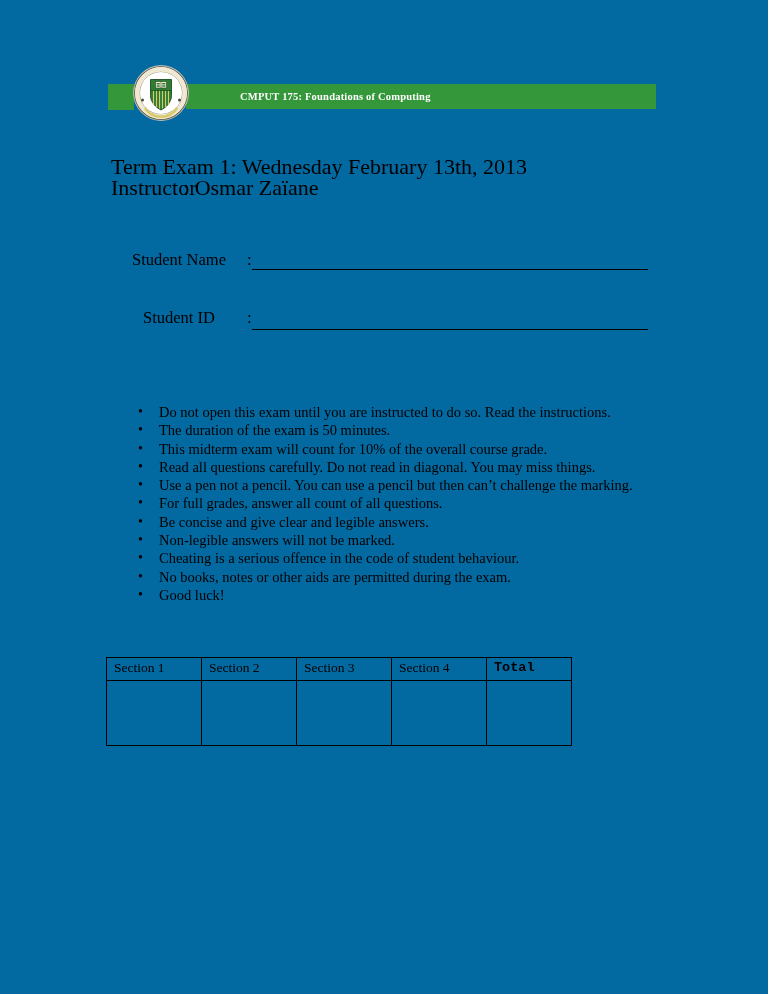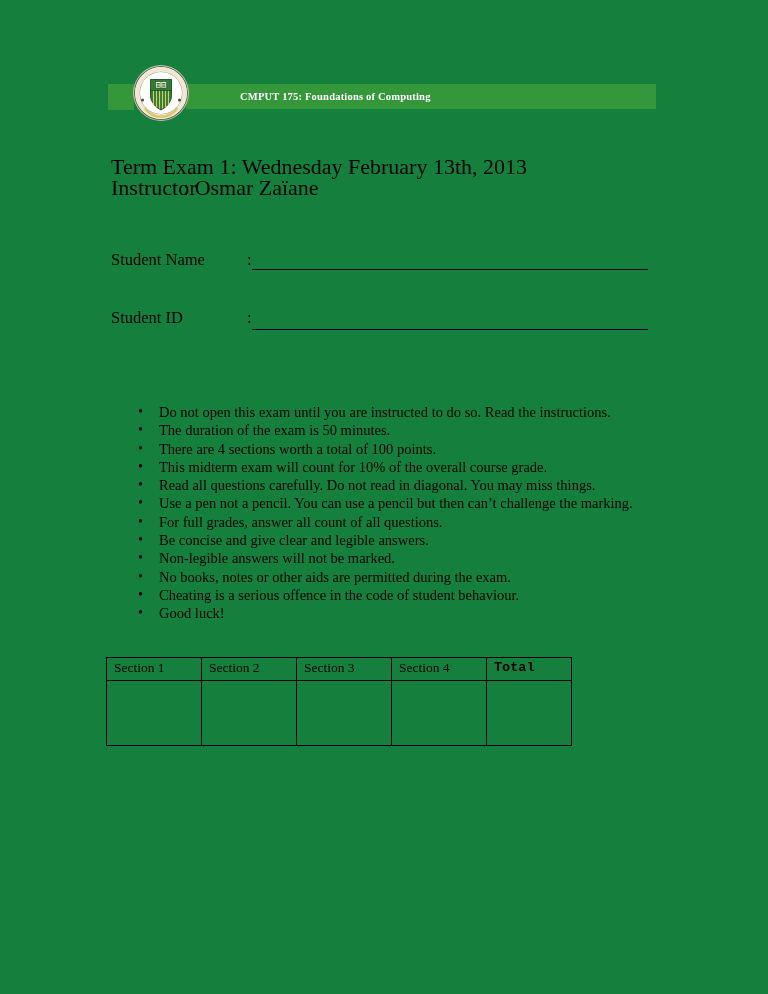--- a/index.html
+++ b/index.html
@@ -15,21 +15,21 @@
     font-family: "Liberation Serif", "DejaVu Serif", serif;
     color: #000000;
     overflow: hidden;
   }
 
   .page {
     position: absolute;
     top: 0; left: 0;
     width: 768px;
     height: 994px;
-    background: #15803d;
+    background: #0369a1;
   }
 
   
   .header {
     position: absolute;
     left: 0;
     top: 0;
     width: 768px;
     height: 140px;
   }
@@ -92,20 +92,21 @@
     left: 111px;
     font-size: 16.5px;
     line-height: 20px;
     white-space: nowrap;
   }
   .field-name { top: 250px; }
   .field-id   { top: 308px; }
   .field-label {
     display: inline-block;
     width: 136px;
+    text-align: center;
   }
   .field-colon {
     display: inline-block;
   }
   .field-rule {
     position: absolute;
     left: 252px;
     width: 396px;
     height: 1px;
     background: #000000;
@@ -228,29 +229,28 @@
 
   <div class="field field-name"><span class="field-label">Student Name</span><span class="field-colon">:</span></div>
   <div class="field-rule rule-name"></div>
 
   <div class="field field-id"><span class="field-label">Student ID</span><span class="field-colon">:</span></div>
   <div class="field-rule rule-id"></div>
 
   <ul class="bullets" id="instruction-list">
       <li>Do not open this exam until you are instructed to do so. Read the instructions.</li>
       <li>The duration of the exam is 50 minutes.</li>
-      <li>There are 4 sections worth a total of 100 points.</li>
       <li>This midterm exam will count for 10% of the overall course grade.</li>
       <li>Read all questions carefully. Do not read in diagonal. You may miss things.</li>
       <li>Use a pen not a pencil. You can use a pencil but then can’t challenge the marking.</li>
       <li>For full grades, answer all count of all questions.</li>
       <li>Be concise and give clear and legible answers.</li>
       <li>Non-legible answers will not be marked.</li>
+      <li>Cheating is a serious offence in the code of student behaviour.</li>
       <li>No books, notes or other aids are permitted during the exam.</li>
-      <li>Cheating is a serious offence in the code of student behaviour.</li>
       <li>Good luck!</li>
     </ul>
 
   <table class="score-table">
     <colgroup>
       <col class="c-sec">
         <col class="c-sec">
         <col class="c-sec">
         <col class="c-sec">
         <col class="c-tot">

